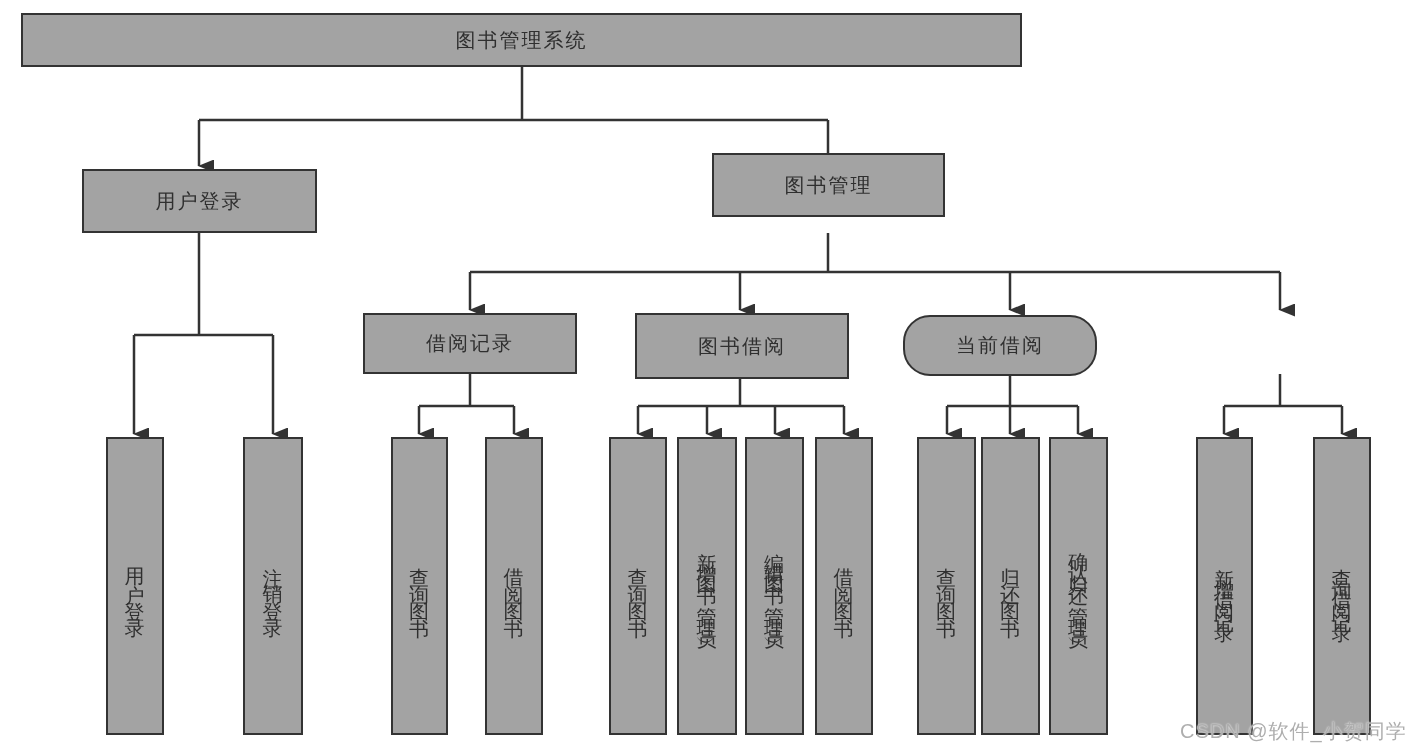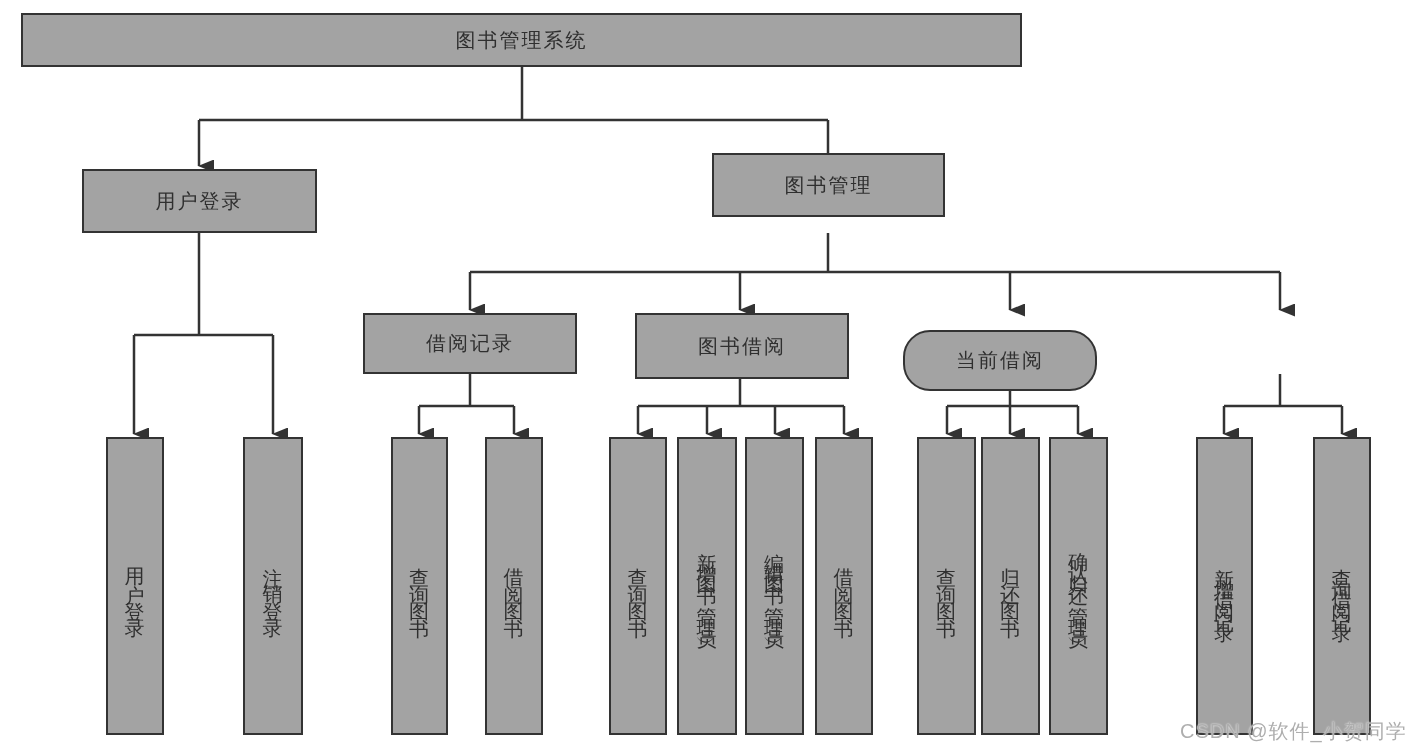--- a/index.html
+++ b/index.html
@@ -106,21 +106,21 @@
   <div class="node h" style="left:712px;top:153px;width:233px;height:64px;">
     <span>图书管理</span>
   </div>
 
   <div class="node h" style="left:363px;top:313px;width:214px;height:61px;">
     <span>借阅记录</span>
   </div>
   <div class="node h" style="left:607px;top:313px;width:214px;height:66px;margin-left:28px;">
     <span>图书借阅</span>
   </div>
-  <div class="node h" style="left:903px;top:330px;width:194px;height:61px;border-radius:27px;">
+  <div class="node h" style="left:903px;top:315px;width:194px;height:61px;border-radius:27px;">
     <span>当前借阅</span>
   </div>
 
   <div class="node v ls-wide" style="left:106px;top:437px;width:58px;height:298px;">
     <span>用户登录</span>
   </div>
   <div class="node v ls-wide" style="left:243px;top:437px;width:60px;height:298px;">
     <span>注销登录</span>
   </div>
 

